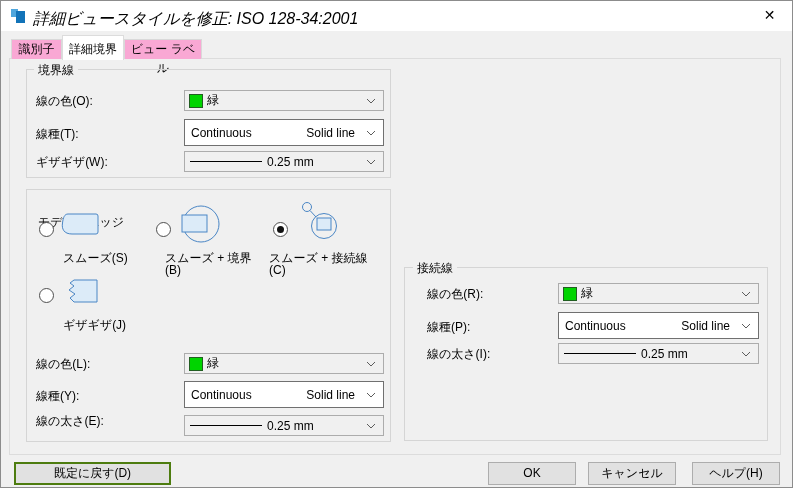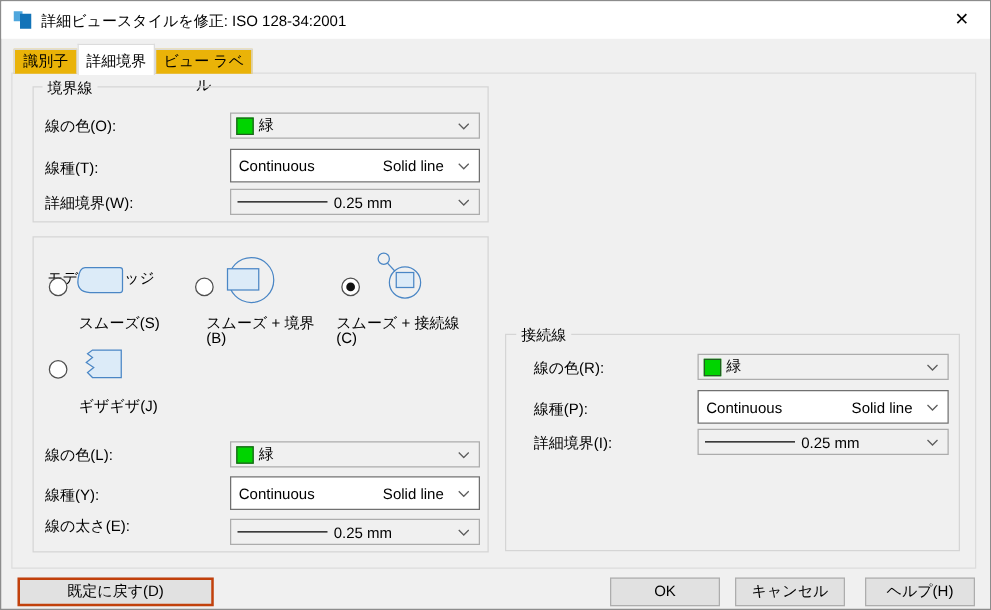--- a/index.html
+++ b/index.html
@@ -4,24 +4,24 @@
 <style>
   html,body{margin:0;padding:0;background:#c9c9c9;}
   .dlg{
     position:relative;width:793px;height:488px;background:#f0f0f0;
     font-family:"Liberation Sans",sans-serif;font-size:12px;color:#000;
     border:1px solid #8c8c8c;box-sizing:border-box;overflow:hidden;
   }
   
   .titlebar{position:absolute;left:0;top:0;width:100%;height:30px;background:#ffffff;}
   .app-icon{position:absolute;left:9px;top:7px;width:16px;height:16px;}
-  .title-text{position:absolute;left:32px;top:8px;font-size:12px;white-space:nowrap;}
+  .title-text{position:absolute;left:32px;top:8px;font-size:16px;white-space:nowrap;font-style:italic;}
   .close-btn{position:absolute;right:0;top:0;width:45px;height:29px;text-align:center;line-height:29px;font-size:14px;cursor:default;}
   
-  .tab{position:absolute;top:38px;height:20px;box-sizing:border-box;background:#eab308;
+  .tab{position:absolute;top:38px;height:20px;box-sizing:border-box;background:#f9a8d4;
        border:1px solid #d9d9d9;border-bottom:none;text-align:center;line-height:19px;z-index:2;}
   .tab.active{top:34px;height:25px;background:#ffffff;line-height:26px;z-index:4;border-color:#dcdcdc;}
   .tabpage{position:absolute;left:8px;top:57px;width:772px;height:397px;box-sizing:border-box;
        border:1px solid #dcdcdc;background:#f0f0f0;z-index:1;}
   
   .group{position:absolute;border:1px solid #d5d5d5;box-sizing:border-box;z-index:2;}
   .group-label{position:absolute;background:#f0f0f0;padding:0 4px;z-index:3;white-space:nowrap;}
   .field-label{position:absolute;white-space:nowrap;z-index:3;}
   
   .combo{position:absolute;box-sizing:border-box;display:flex;align-items:center;z-index:3;background:#f0f0f0;border:1px solid #acacac;}
@@ -33,21 +33,21 @@
   .lw-line{width:72px;height:0;border-top:1px solid #000;margin:0 5px 0 5px;flex:0 0 auto;}
   
   .radio{position:absolute;width:13px;height:13px;border:1px solid #4f4f4f;border-radius:50%;background:#fff;box-sizing:content-box;z-index:3;}
   .radio.sel::after{content:"";position:absolute;left:3px;top:3px;width:7px;height:7px;border-radius:50%;background:#111;}
   .edge-icon{position:absolute;z-index:3;}
   
   .preview{position:absolute;left:403px;top:73px;width:362px;height:174px;background:#1f232b;border:1px solid #999;box-sizing:content-box;z-index:2;}
   
   .btn{position:absolute;height:23px;background:#e1e1e1;border:1px solid #adadad;box-sizing:border-box;
        text-align:center;line-height:20px;z-index:5;cursor:default;}
-  .btn.focused{border:2px solid #c2410c;line-height:18px;}
+  .btn.focused{border:2px solid #4d7c0f;line-height:18px;}
 </style>
 </head>
 <body>
 
 <div class="dlg">
 
   <div class="titlebar">
     <svg class="app-icon" viewBox="0 0 16 16">
       <rect x="1" y="1" width="7" height="8" fill="#4ea6dd"></rect>
       <rect x="6" y="3" width="9" height="12" fill="#1273b8"></rect>
@@ -75,21 +75,21 @@
 
   <div class="field-label" style="left:35px;top:125px;">線種(T):</div>
   <div class="combo white" style="left:183px;top:118px;width:200px;height:27px;">
     <span class="lt-name">Continuous</span>
     <span class="lt-style">Solid line</span>
     <svg class="chev" width="10" height="6">
         <polyline points="1,1 5,5 9,1" fill="none" stroke="#5c5c5c"></polyline>
       </svg>
   </div>
 
-  <div class="field-label" style="left:35px;top:153px;">詳細境界(W):</div>
+  <div class="field-label" style="left:35px;top:153px;">ギザギザ(W):</div>
   <div class="combo" style="left:183px;top:150px;width:200px;height:21px;">
     <span class="lw-line"></span>
     <span>0.25 mm</span>
     <svg class="chev" width="10" height="6">
         <polyline points="1,1 5,5 9,1" fill="none" stroke="#5c5c5c"></polyline>
       </svg>
   </div>
 
   <div class="group" style="left:25px;top:188px;width:365px;height:253px;"></div>
   <div class="group-label" style="left:33px;top:181px;margin-top:32px;">モデルのエッジ</div>
@@ -166,21 +166,21 @@
 
   <div class="field-label" style="left:426px;top:318px;">線種(P):</div>
   <div class="combo white" style="left:557px;top:311px;width:201px;height:27px;">
     <span class="lt-name">Continuous</span>
     <span class="lt-style">Solid line</span>
     <svg class="chev" width="10" height="6">
         <polyline points="1,1 5,5 9,1" fill="none" stroke="#5c5c5c"></polyline>
       </svg>
   </div>
 
-  <div class="field-label" style="left:426px;top:345px;">詳細境界(I):</div>
+  <div class="field-label" style="left:426px;top:345px;">線の太さ(I):</div>
   <div class="combo" style="left:557px;top:342px;width:201px;height:21px;">
     <span class="lw-line"></span>
     <span>0.25 mm</span>
     <svg class="chev" width="10" height="6">
         <polyline points="1,1 5,5 9,1" fill="none" stroke="#5c5c5c"></polyline>
       </svg>
   </div>
 
   <div class="btn focused" style="left:13px;top:461px;width:157px;">既定に戻す(D)</div>
   <div class="btn" style="left:487px;top:461px;width:88px;">OK</div>

